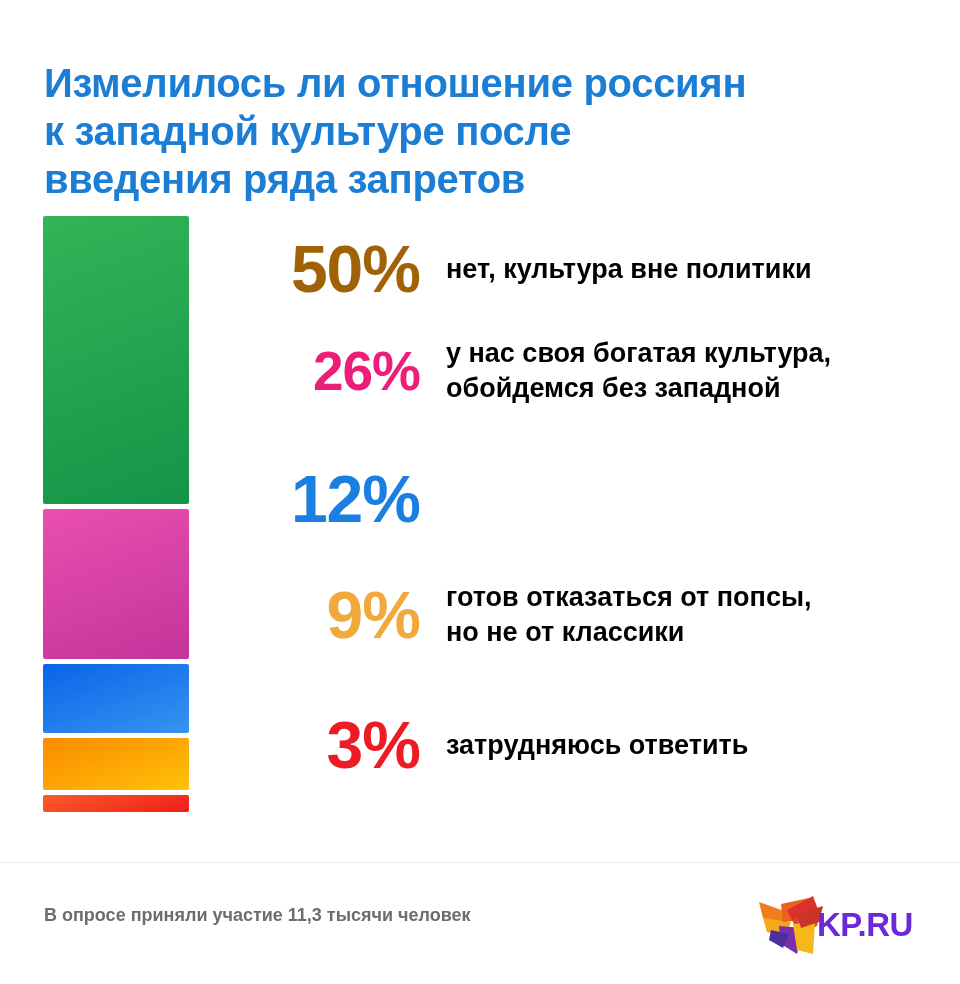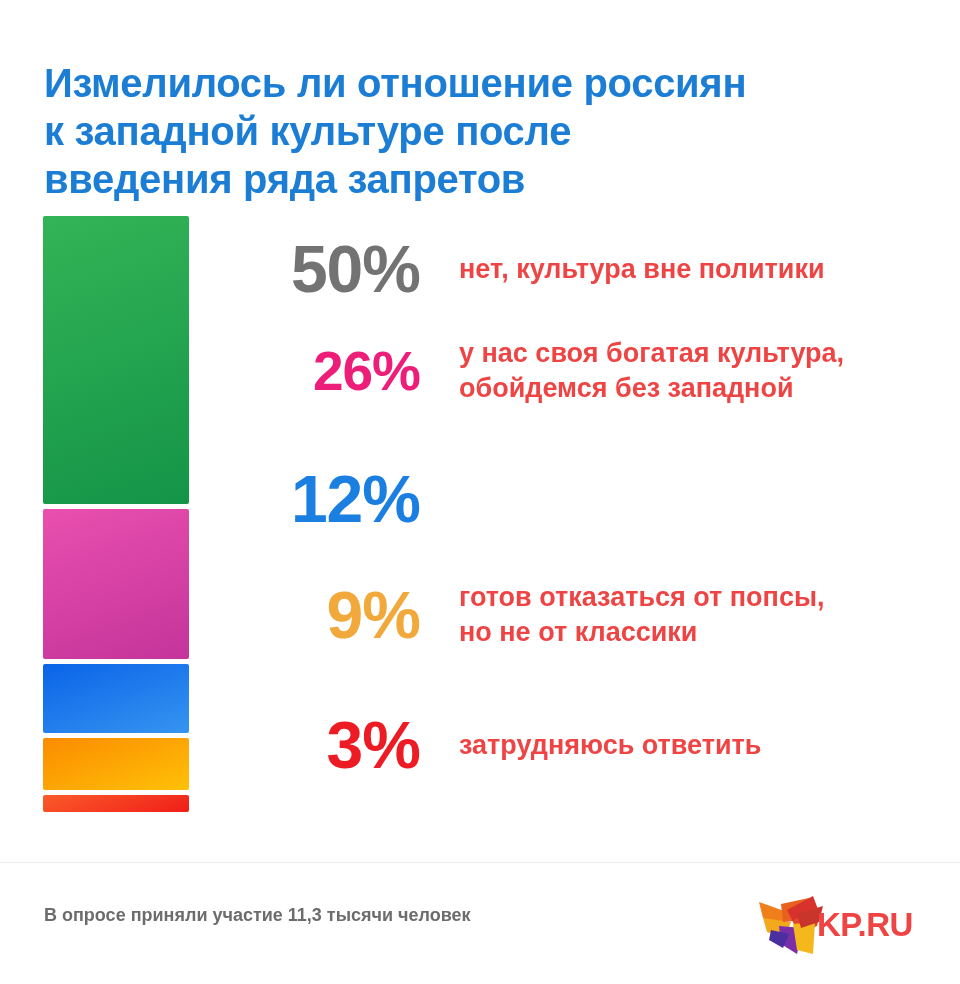--- a/index.html
+++ b/index.html
@@ -66,22 +66,22 @@
     width: 210px;
     text-align: right;
     font-size: 62px;
     font-weight: bold;
     line-height: 1;
     font-stretch: condensed;
     letter-spacing: -1px;
     flex: 0 0 auto;
   }
   .label {
-    margin-left: 39px;
-    color: #ef4444;
+    margin-left: 26px;
+    color: #000000;
     font-size: 27px;
     font-weight: bold;
     line-height: 35px;
     font-stretch: condensed;
     white-space: pre-line;
     flex: 1 1 auto;
   }
 
   #row-0 { top: 236px; }
   #row-1 { top: 336px; }
@@ -144,21 +144,21 @@
 
   <div id="bar-column">
     <div class="bar-seg" style="top: 0px; height: 288px; background: linear-gradient(160deg, rgb(51, 180, 87) 0%, rgb(20, 148, 71) 100%);"></div>
     <div class="bar-seg" style="top: 293px; height: 149.76px; background: linear-gradient(160deg, rgb(233, 79, 174) 0%, rgb(196, 52, 155) 100%);"></div>
     <div class="bar-seg" style="top: 447.76px; height: 69.12px; background: linear-gradient(160deg, rgb(10, 100, 232) 0%, rgb(54, 148, 240) 100%);"></div>
     <div class="bar-seg" style="top: 521.88px; height: 51.84px; background: linear-gradient(160deg, rgb(251, 139, 0) 0%, rgb(255, 193, 7) 100%);"></div>
     <div class="bar-seg" style="top: 578.72px; height: 17.28px; background: linear-gradient(160deg, rgb(251, 92, 43) 0%, rgb(240, 29, 24) 100%);"></div>
   </div>
 
   <div class="row" id="row-0">
-    <div class="pct" style="color: #737373;">50%</div>
+    <div class="pct" style="color: #a16207;">50%</div>
     <div class="label">нет, культура вне политики</div>
   </div>
 
   <div class="row" id="row-1">
     <div class="pct" style="color: rgb(236, 30, 121);">26%</div>
     <div class="label">у нас своя богатая культура,
 обойдемся без западной</div>
   </div>
 
   <div class="row" id="row-2">
@@ -185,16 +185,16 @@
       <polygon points="2,10 30,20 24,34 6,26" fill="#f07e1a"></polygon>
       <polygon points="6,26 34,30 28,46 10,40" fill="#f4a81d"></polygon>
       <polygon points="24,12 52,6 48,28 26,30" fill="#e8611f"></polygon>
       <polygon points="30,18 56,4 62,20 38,34" fill="#d8322c"></polygon>
       <polygon points="36,28 64,16 60,34 40,42" fill="#e2452b"></polygon>
       <polygon points="22,34 46,36 40,62 24,52" fill="#7a2fa8"></polygon>
       <polygon points="36,32 58,30 56,62 40,58" fill="#f4b81d"></polygon>
       <polygon points="14,38 32,42 26,56 12,48" fill="#4a2f9e"></polygon>
       <polygon points="40,22 66,14 62,30 44,36" fill="#c9342b"></polygon>
     </svg>
-    <div id="logo-text" style="color: #ef4444;">KP.RU</div>
+    <div id="logo-text" style="color: #6d28d9;">KP.RU</div>
   </div>
 
 </div>
 
 </body></html>

